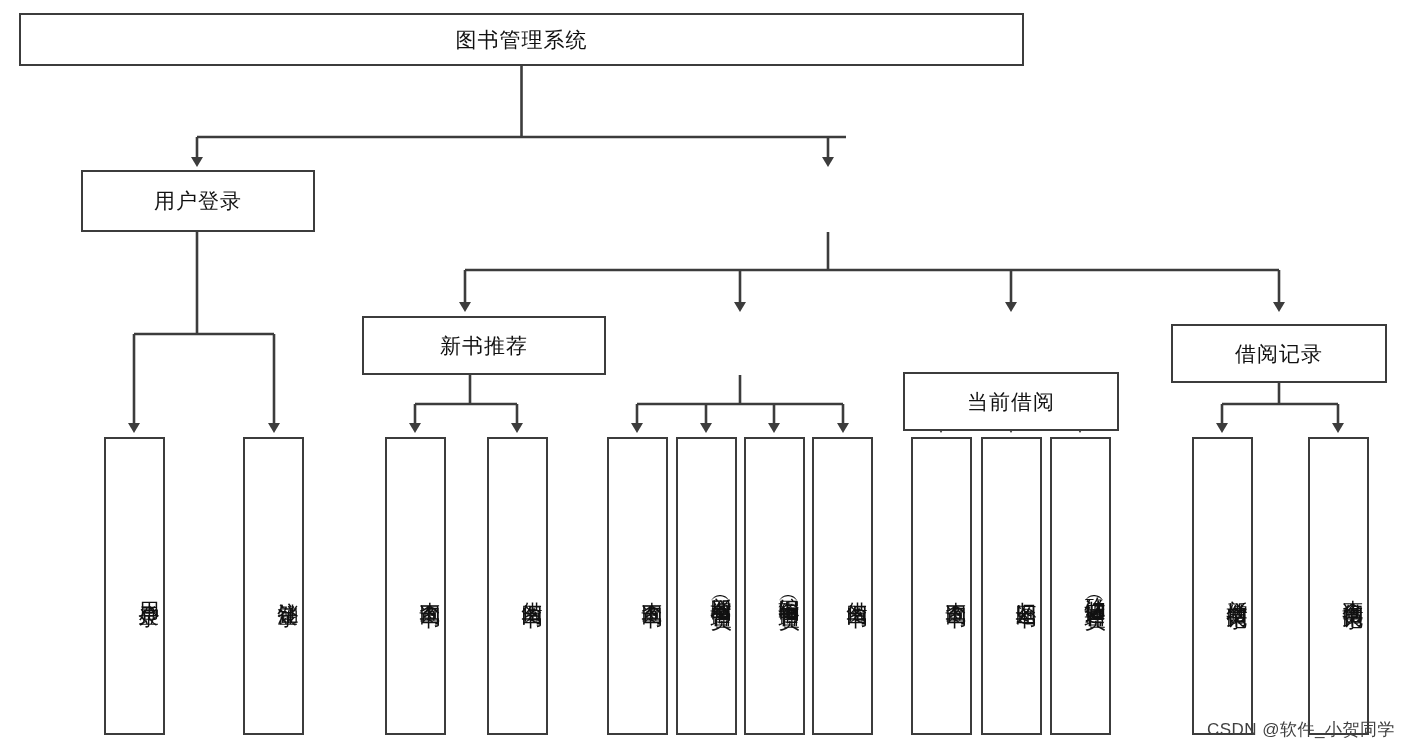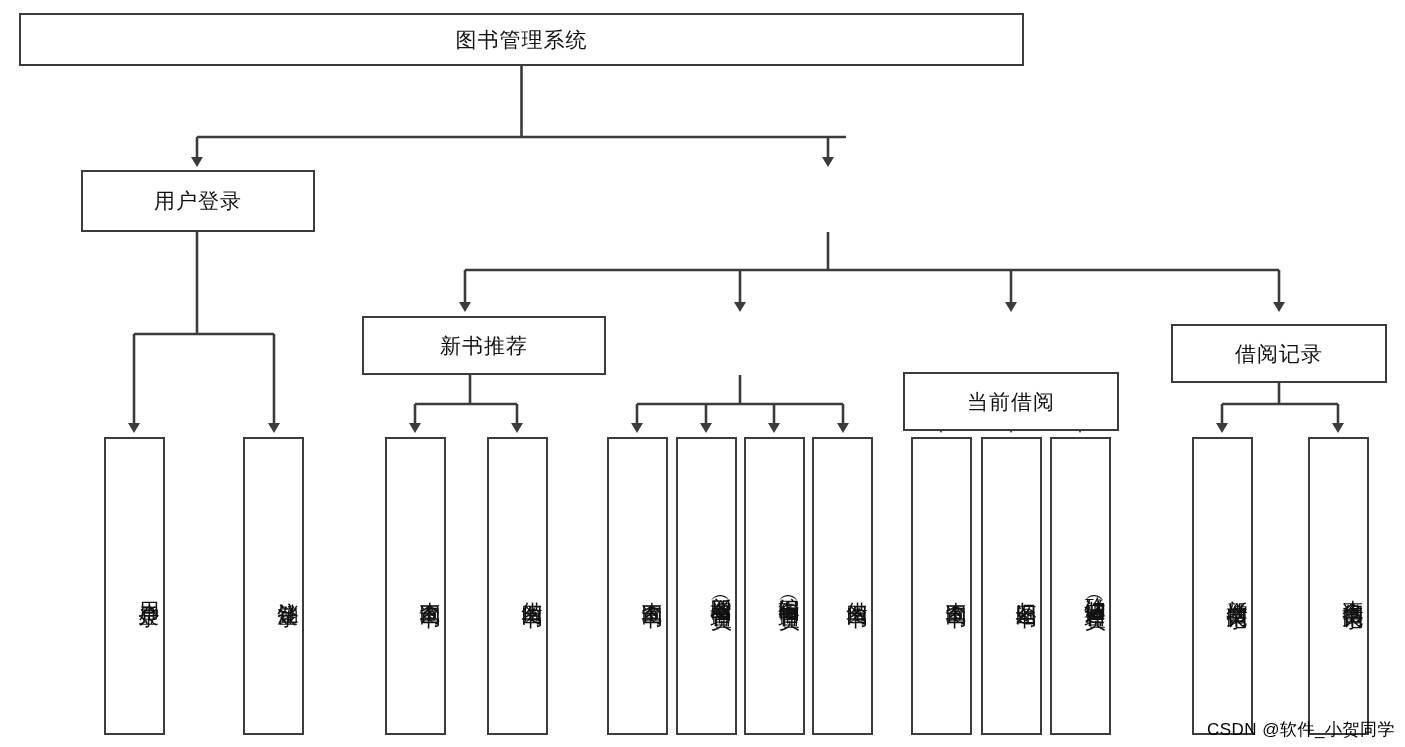--- a/index.html
+++ b/index.html
@@ -54,21 +54,21 @@
   .node.vert .vlabel {
     writing-mode: vertical-rl;
     text-orientation: upright;
     display: block;
   }
   .watermark {
     position: absolute;
     right: 10px;
     bottom: 6px;
     font-size: 17px;
-    color: #000000;
+    color: #404040;
     letter-spacing: 0.5px;
     z-index: 5;
     white-space: nowrap;
   }
 </style>
 </head>
 <body>
 
 <div id="canvas">
 

